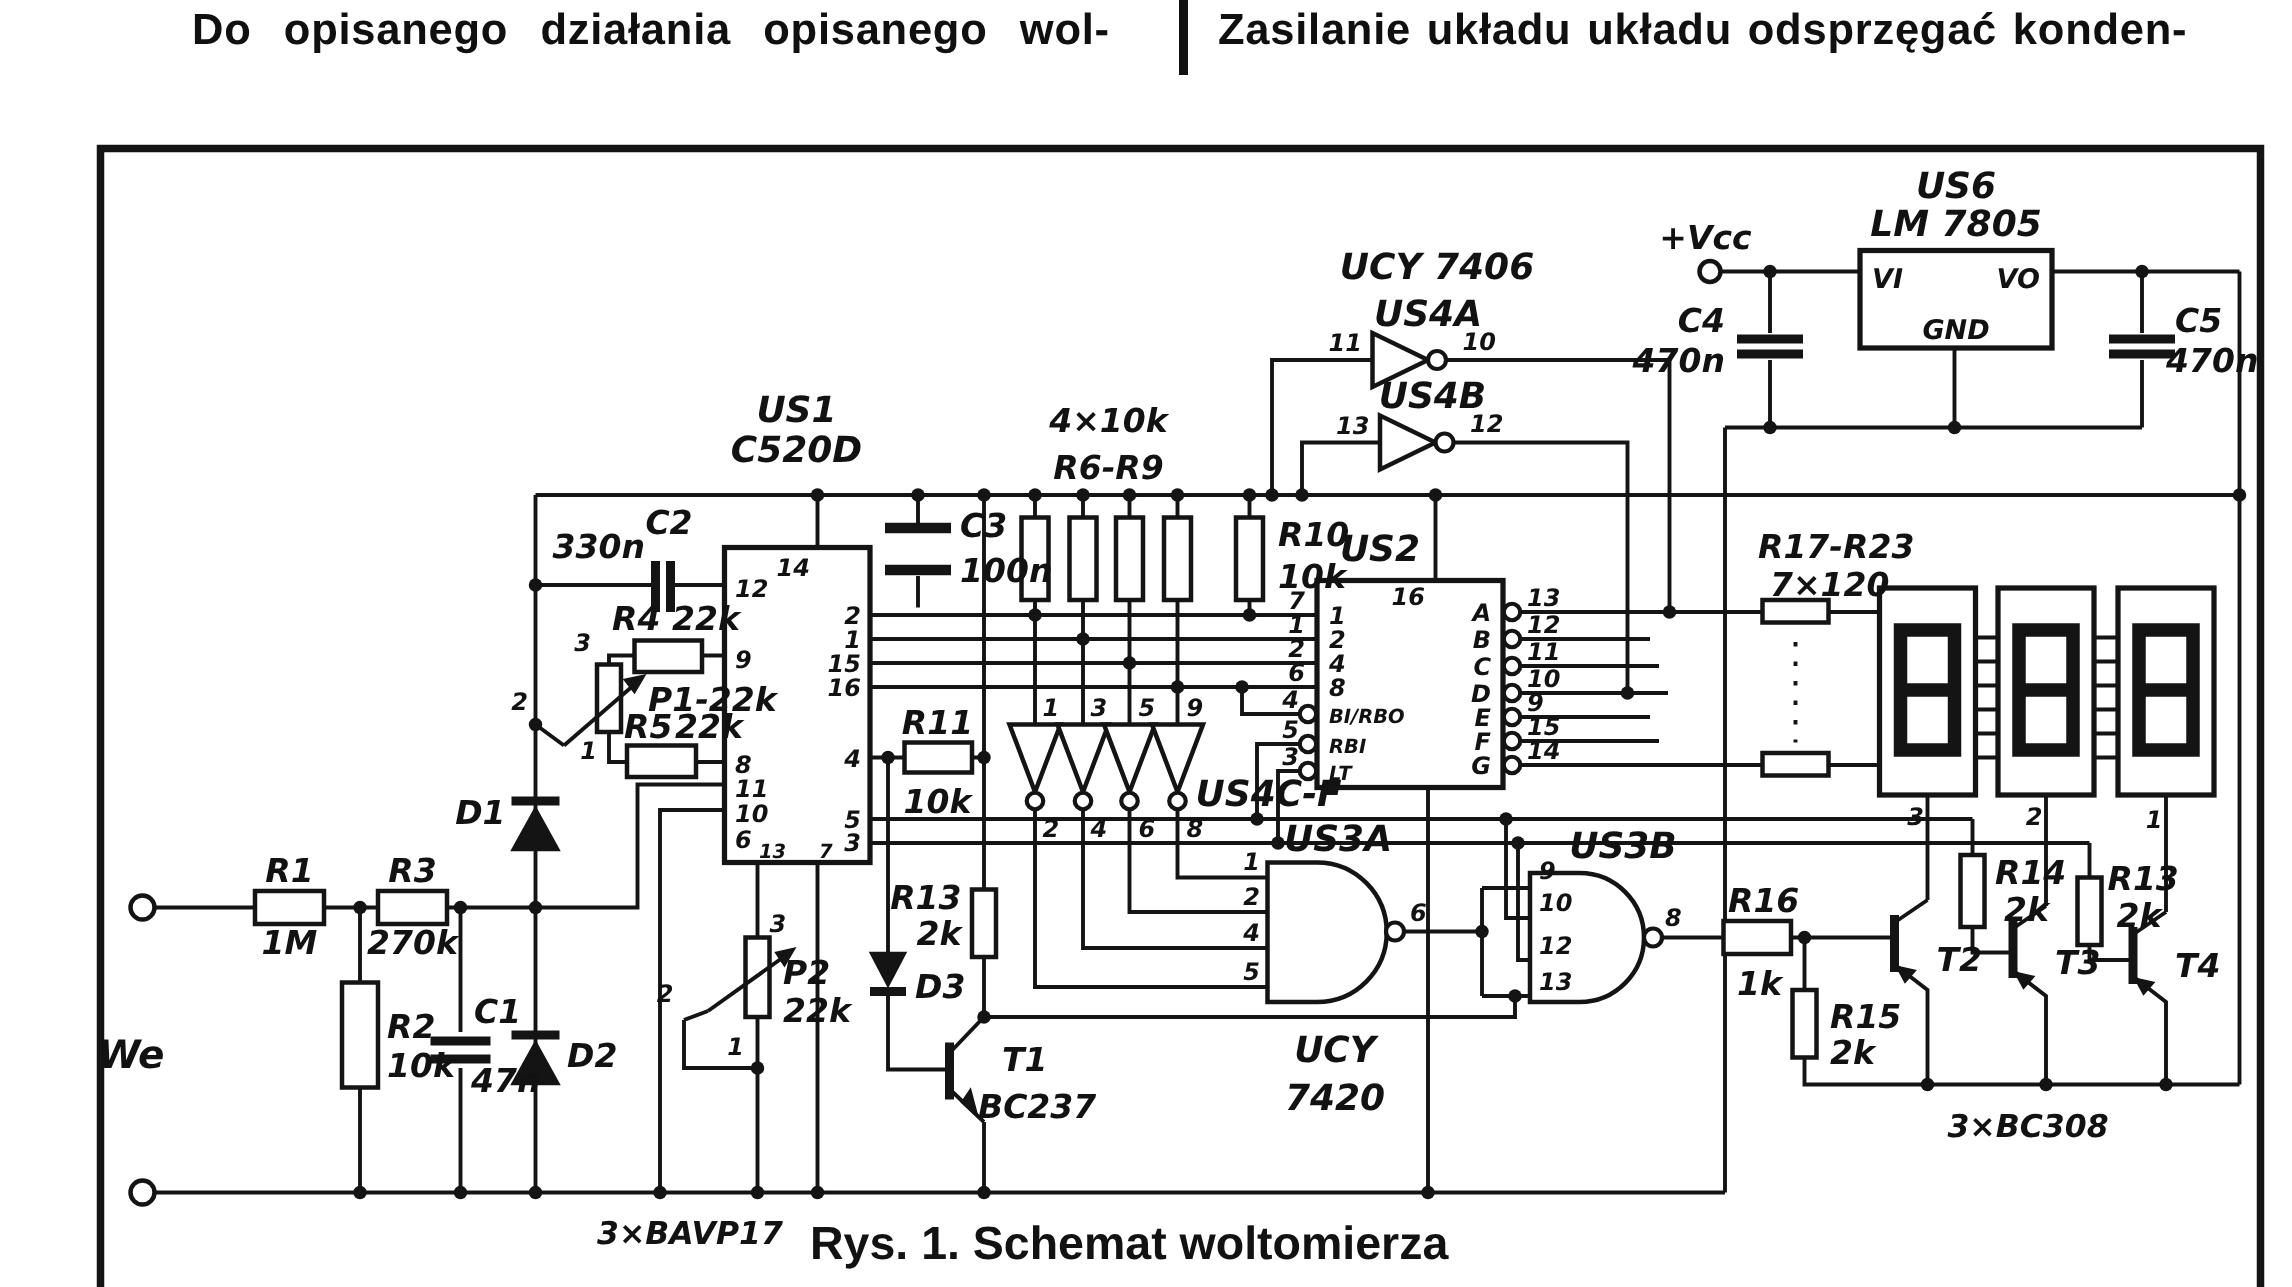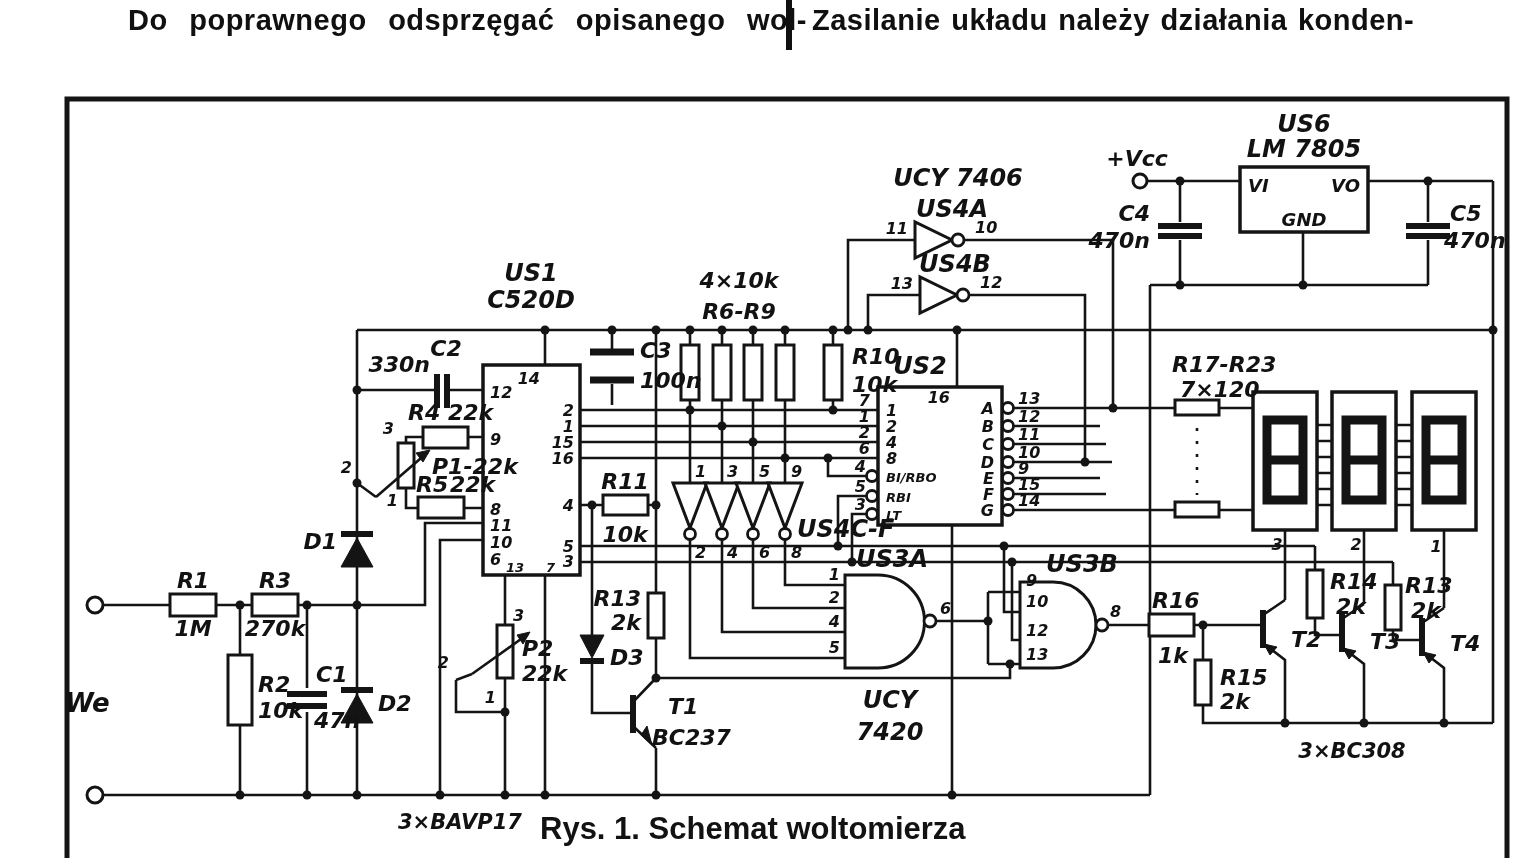--- a/index.html
+++ b/index.html
@@ -30,23 +30,23 @@
   .term{fill:#fff;stroke:#141414;stroke-width:3;}
   .dot{fill:#141414;stroke:none;}
   .bar{stroke:#141414;stroke-width:6;fill:none;}
   .seg{stroke:#141414;stroke-width:9;fill:none;}
 </style>
 </head>
 <body>
 
 <div id="page">
 
-  <div id="hdr-left" class="hdr">Do poprawnego odsprzęgać opisanego wol-</div>
+  <div id="hdr-left" class="hdr">Do opisanego działania opisanego wol-</div>
   <div id="hdr-div"></div>
-  <div id="hdr-right" class="hdr">Zasilanie układu należy działania konden-</div>
+  <div id="hdr-right" class="hdr">Zasilanie układu układu odsprzęgać konden-</div>
 
   <svg width="1528" height="858" viewBox="0 0 1528 858">
 
     <rect x="67" y="99" width="1440" height="980" fill="none" stroke="#141414" stroke-width="5"></rect>
 
     <g>
       <path class="w" d="M103,605 H425 V523 H483 M240,605 V795 M307,605 V688 M307,712 V795 M357,330 V795"></path>
       <path class="w" d="M357,390 H437 M447,390 H483 M406,443 V437 H423 M468,437 H483 M406,488 V508 H418 M464,508 H483 M357,483 L376,497 M545,365 V330 M505,575 V625 M545,575 V795 M483,540 H440 V795 M505,678 V795 M472,674 L456,680 M456,680 V712 H505"></path>
       <path class="w" d="M580,410 H878 M580,426 H878 M580,442 H878 M580,458 H878 M580,505 H656 M580,546 H1315 M580,562 H1393"></path>
       <path class="w" d="M592,505 V635 M592,660 V713 H633 M656,330 V593 M656,638 V678 M656,678 H1010 V664 M633,702 L656,678 M633,726 L656,748 M656,748 V795"></path>

